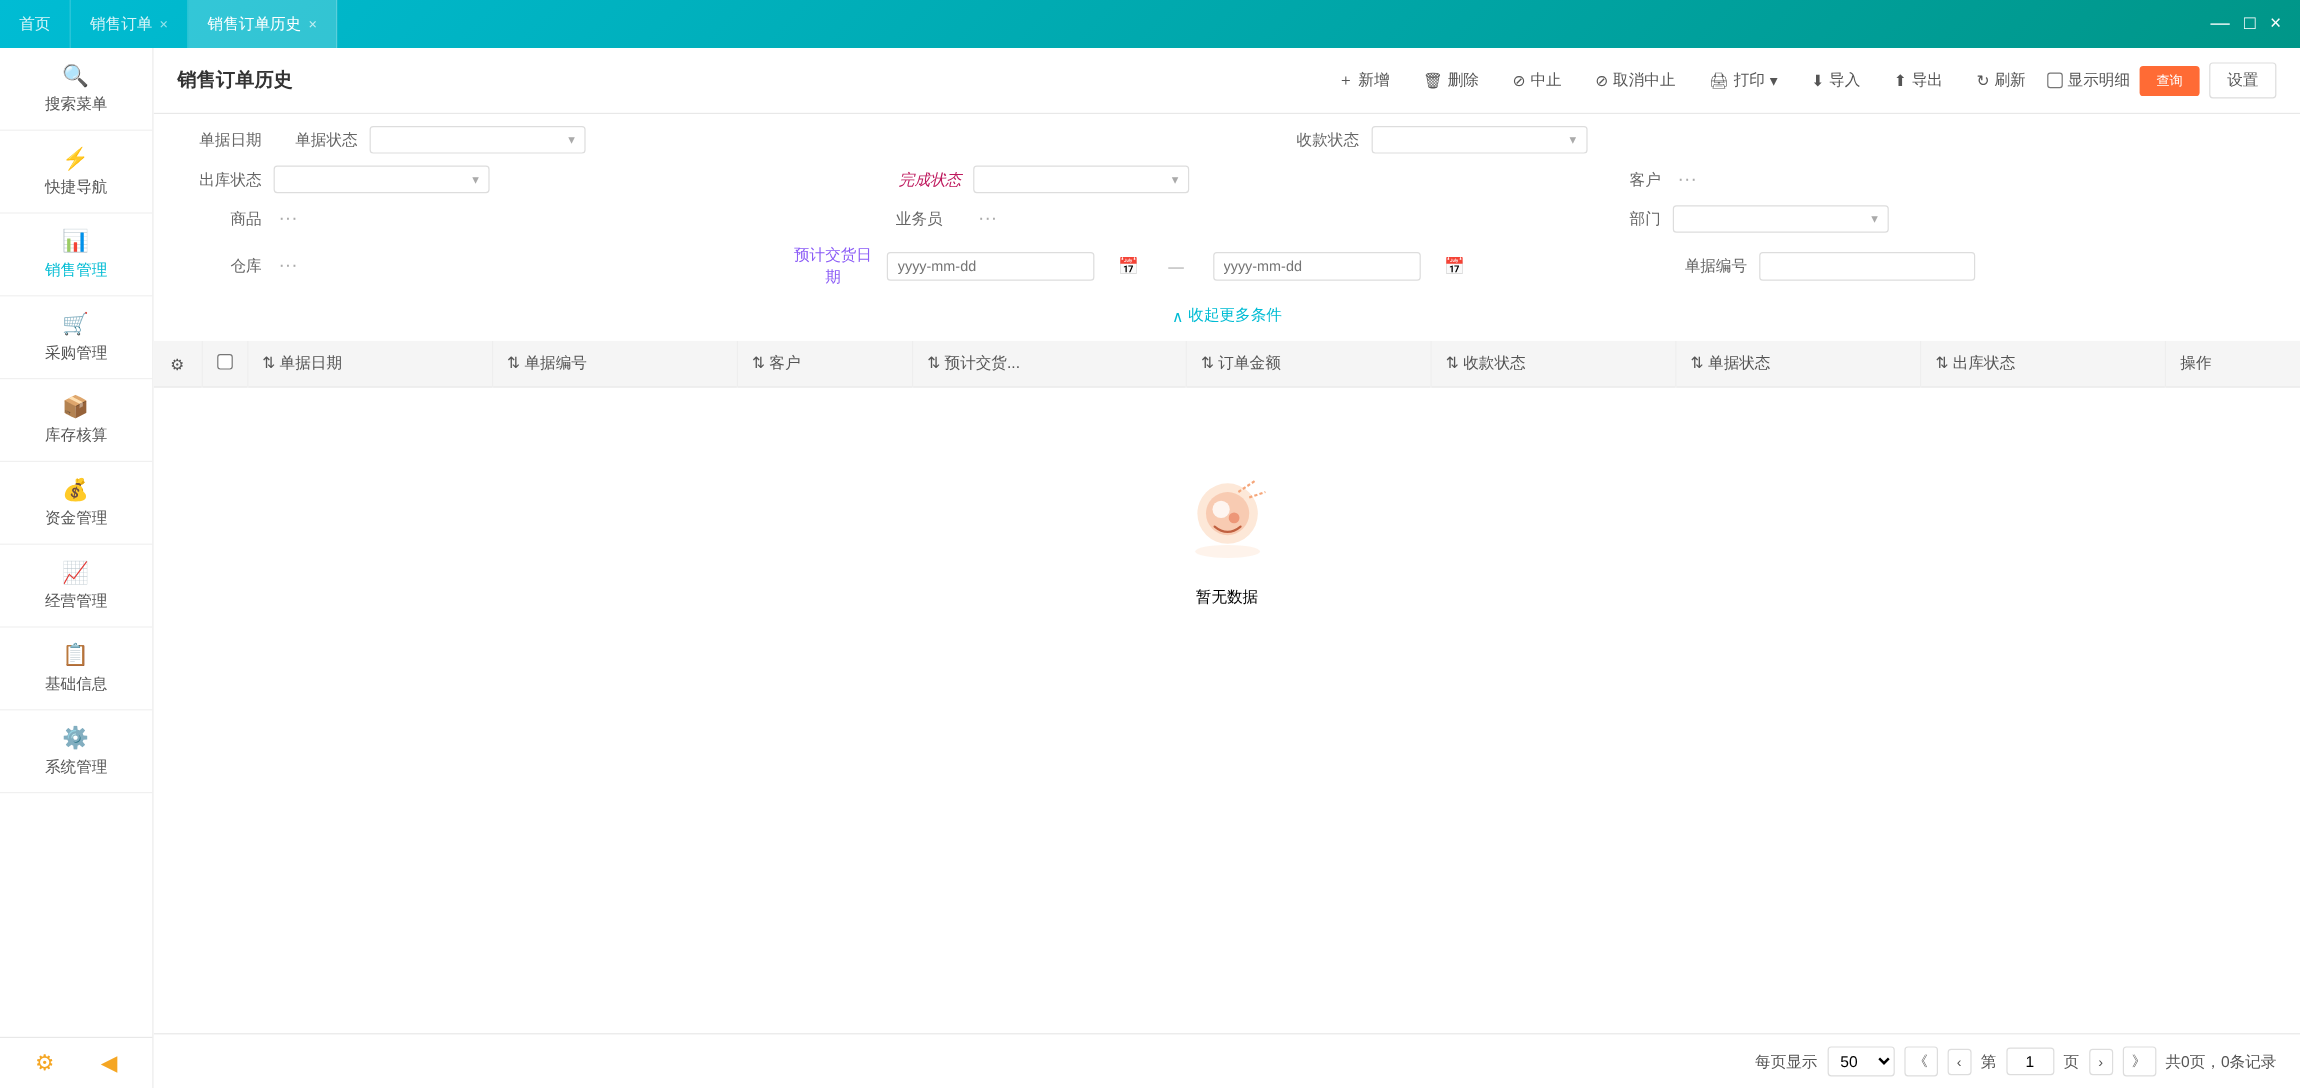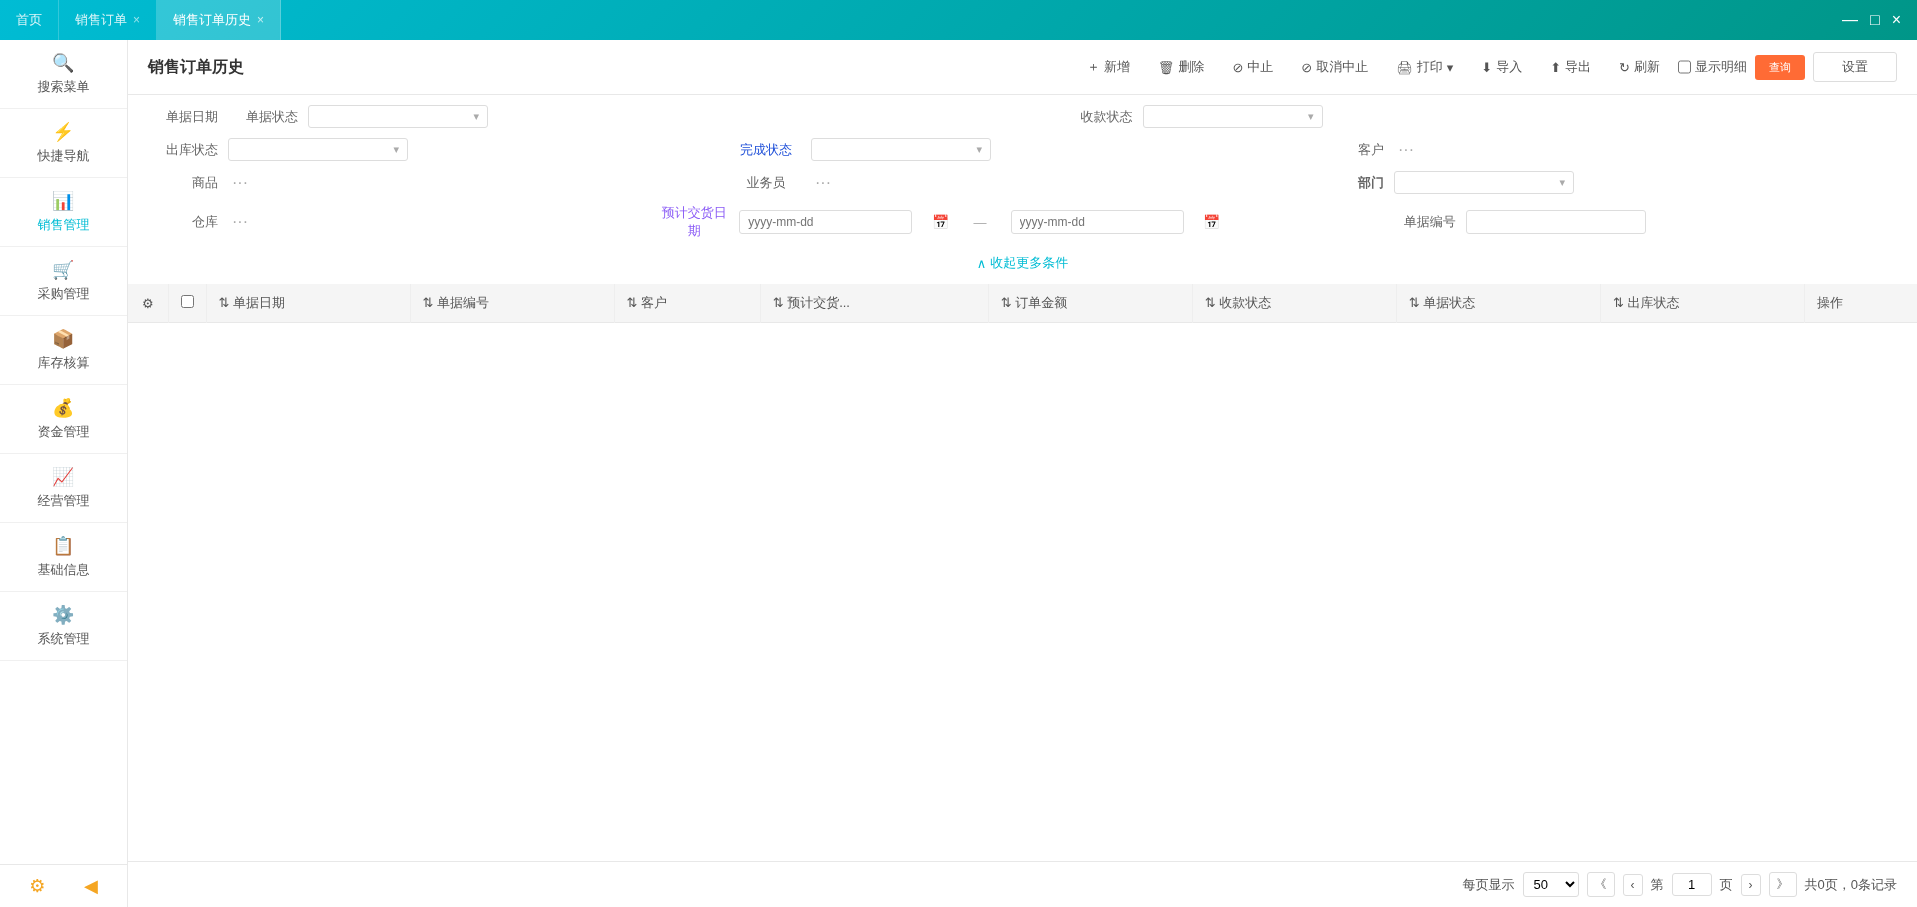--- a/index.html
+++ b/index.html
@@ -133,21 +133,21 @@
       border: none;
       padding: 5px 14px;
       border-radius: 3px;
       cursor: pointer;
       font-size: 11px;
     }
     .btn-settings {
       background: #fff;
       color: #555;
       border: 1px solid #ddd;
-      padding: 5px 28px;
+      padding: 5px 14px;
       border-radius: 3px;
       cursor: pointer;
       font-size: 13px;
     }
     .checkbox-show {
       display: flex;
       gap: 4px;
       font-size: 12px;
       color: #555;
     }
@@ -470,21 +470,21 @@
       </div>
 
       <div class="filter-row">
         <span class="filter-label">出库状态</span>
         <div style="flex:1; display:flex; align-items:center;">
           <div class="select-control">
             <span></span>
             <span class="chevron">▾</span>
           </div>
         </div>
-        <div style="width:80px; flex-shrink:0; text-align:center; padding-right:10px; color:#1d4ed8;">完成状态</div>
+        <div style="width:80px; flex-shrink:0; text-align:right; padding-right:10px; color:#be185d;font-style:italic;">完成状态</div>
         <div style="flex:1; display:flex; align-items:center;">
           <div class="select-control">
             <span></span>
             <span class="chevron">▾</span>
           </div>
         </div>
         <div style="width:80px; flex-shrink:0; text-align:right; padding-right:10px; color:#666;">客户</div>
         <div style="flex:1; display:flex; align-items:center;">
           <span class="dots-btn">···</span>
         </div>
@@ -492,21 +492,21 @@
 
       <div class="filter-row">
         <span class="filter-label">商品</span>
         <div style="flex:1; display:flex; align-items:center;">
           <span class="dots-btn">···</span>
         </div>
         <div style="width:80px; flex-shrink:0; text-align:center; padding-right:10px; color:#666;">业务员</div>
         <div style="flex:1; display:flex; align-items:center;">
           <span class="dots-btn">···</span>
         </div>
-        <div style="width:80px; flex-shrink:0; text-align:right; padding-right:10px; color:#666;font-weight:bold;">部门</div>
+        <div style="width:80px; flex-shrink:0; text-align:right; padding-right:10px; color:#666;">部门</div>
         <div style="flex:1; display:flex; align-items:center;">
           <div class="select-control">
             <span></span>
             <span class="chevron">▾</span>
           </div>
         </div>
       </div>
 
       <div class="filter-row">
         <span class="filter-label">仓库</span>
@@ -548,20 +548,33 @@
               <th><span>⇅</span> 收款状态</th>
               <th><span>⇅</span> 单据状态</th>
               <th><span>⇅</span> 出库状态</th>
               <th>操作</th>
             </tr>
           </thead>
           <tbody id="table-body">
           </tbody>
         </table>
 
+        <div class="empty-state">
+          <svg class="empty-icon" viewBox="0 0 100 100" xmlns="http://www.w3.org/2000/svg">
+            <ellipse cx="50" cy="85" rx="30" ry="6" fill="#fde8d8" opacity="0.5"></ellipse>
+            <circle cx="50" cy="50" r="28" fill="#fde8d8"></circle>
+            <circle cx="50" cy="50" r="20" fill="#f5b89a" opacity="0.6"></circle>
+            <circle cx="44" cy="46" r="8" fill="#fff" opacity="0.8"></circle>
+            <circle cx="56" cy="54" r="5" fill="#e88060" opacity="0.7"></circle>
+            <path d="M38 62 Q50 72 62 62" stroke="#c06040" stroke-width="2" fill="none" stroke-linecap="round"></path>
+            <line x1="60" y1="30" x2="75" y2="20" stroke="#f5a67a" stroke-width="2" stroke-dasharray="3,2"></line>
+            <line x1="70" y1="35" x2="85" y2="30" stroke="#f5a67a" stroke-width="2" stroke-dasharray="3,2"></line>
+          </svg>
+          <span>暂无数据</span>
+        </div>
       </div>
 
       <div class="pagination-bar">
         <span>每页显示</span>
         <select class="page-size-select">
           <option>50</option>
           <option>20</option>
           <option>100</option>
         </select>
         <button class="page-nav-btn">《</button>

